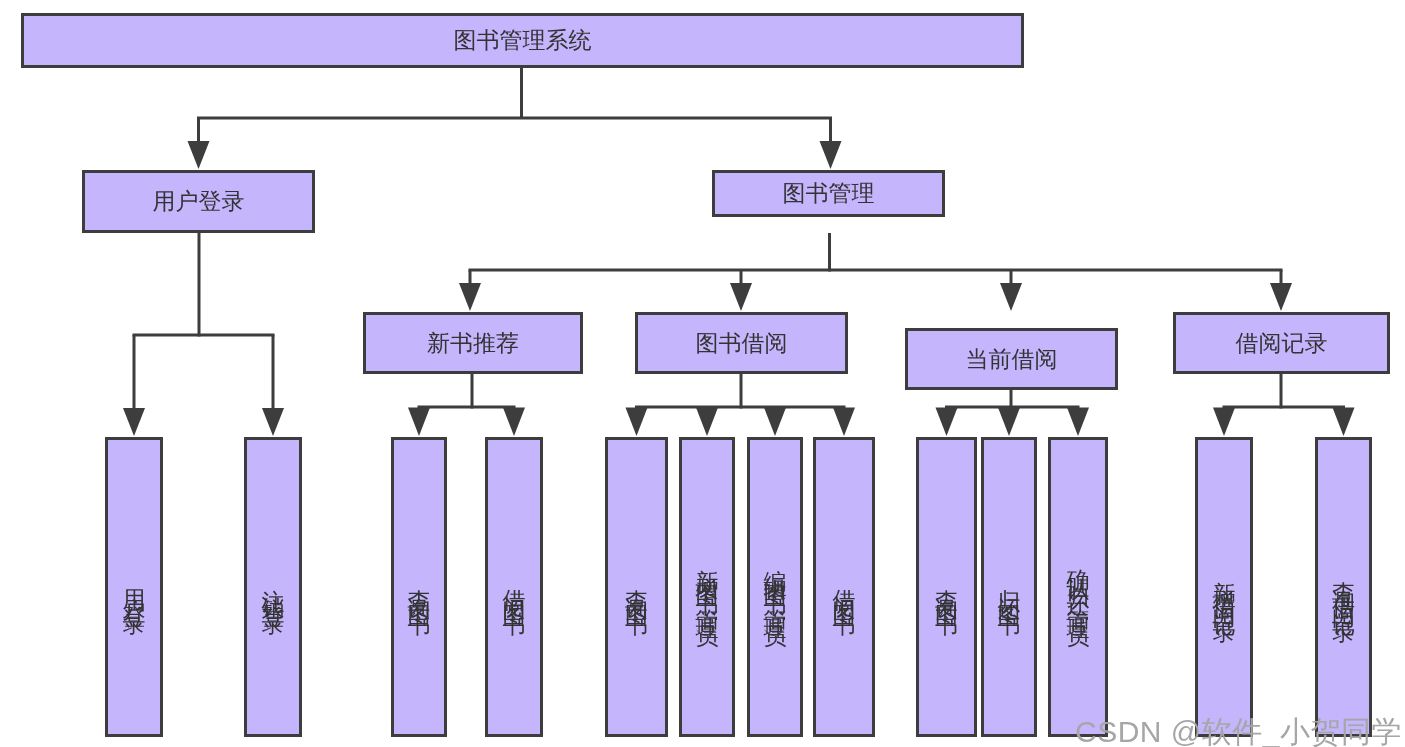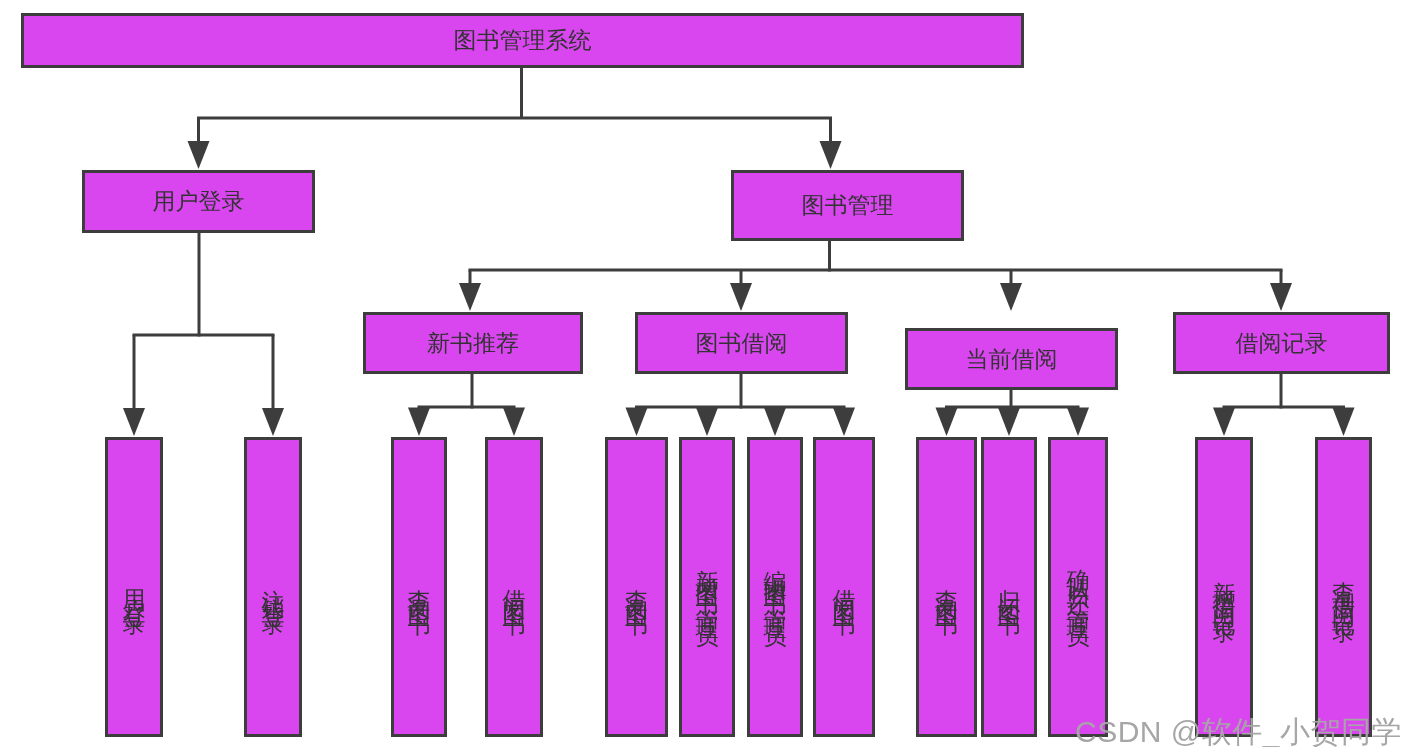--- a/index.html
+++ b/index.html
@@ -21,21 +21,21 @@
     stroke: var(--line-color, #3d3d3d);
     stroke-width: 3;
   }
   .connectors polygon {
     fill: var(--line-color, #3d3d3d);
   }
   .node {
     position: absolute;
     box-sizing: border-box;
     border: 3px solid var(--line-color, #3d3d3d);
-    background: #d946ef;
+    background: #c4b5fd;
     display: flex;
     align-items: center;
     justify-content: center;
     color: var(--text-color, #333333);
     font-size: 23px;
   }
   .node .hlabel { white-space: nowrap; }
   .leaf .vtext {
     writing-mode: vertical-rl;
     text-orientation: mixed;
@@ -125,21 +125,21 @@
     </g>
   </svg>
 
   <div class="node" style="left:21px; top:13px; width:1003px; height:55px;">
     <span class="hlabel">图书管理系统</span>
   </div>
 
   <div class="node" style="left:82px; top:170px; width:233px; height:63px;">
     <span class="hlabel">用户登录</span>
   </div>
-  <div class="node" style="left:712px; top:170px; width:233px; height:71px;margin-left:19px;">
+  <div class="node" style="left:712px; top:170px; width:233px; height:47px;">
     <span class="hlabel">图书管理</span>
   </div>
 
   <div class="node" style="left:363px; top:312px; width:220px; height:62px;">
     <span class="hlabel">新书推荐</span>
   </div>
   <div class="node" style="left:635px; top:312px; width:213px; height:62px;">
     <span class="hlabel">图书借阅</span>
   </div>
   <div class="node" style="left:905px; top:312px; width:213px; height:62px;margin-top:16px;">

